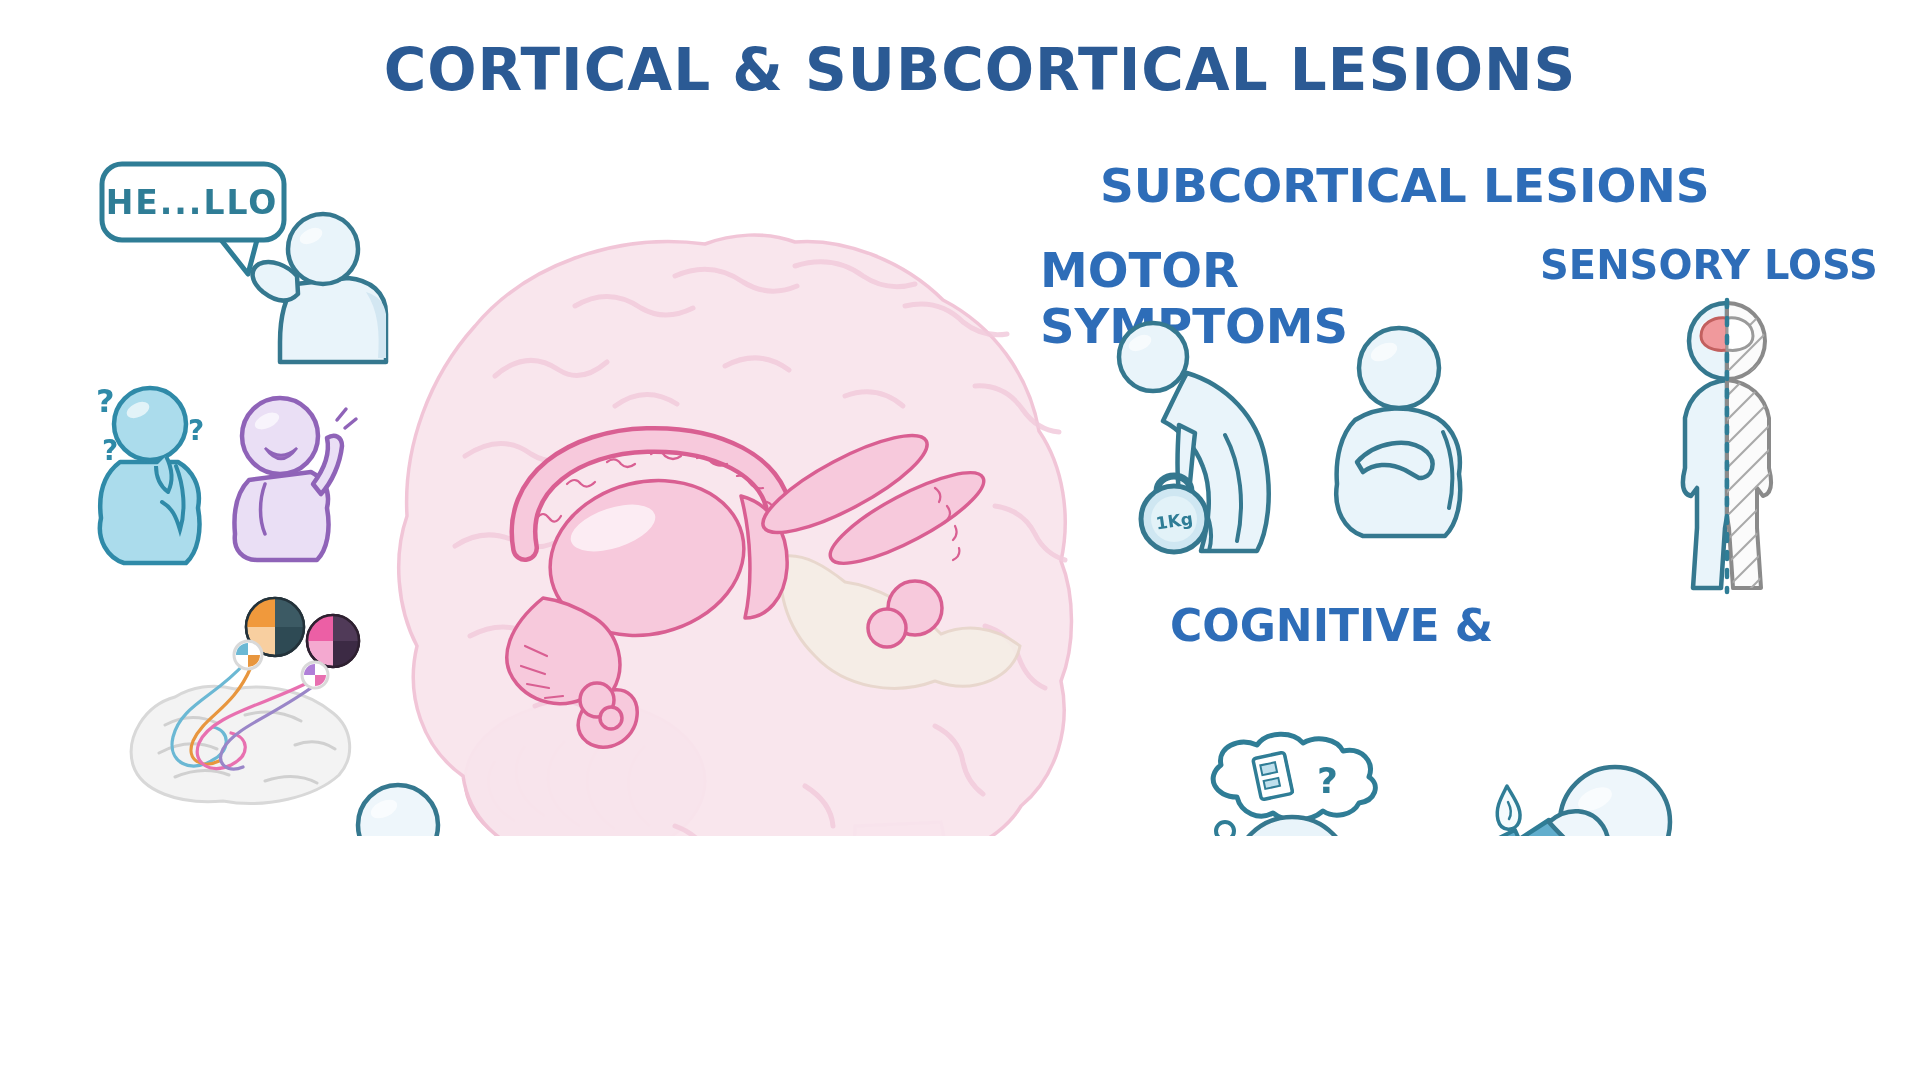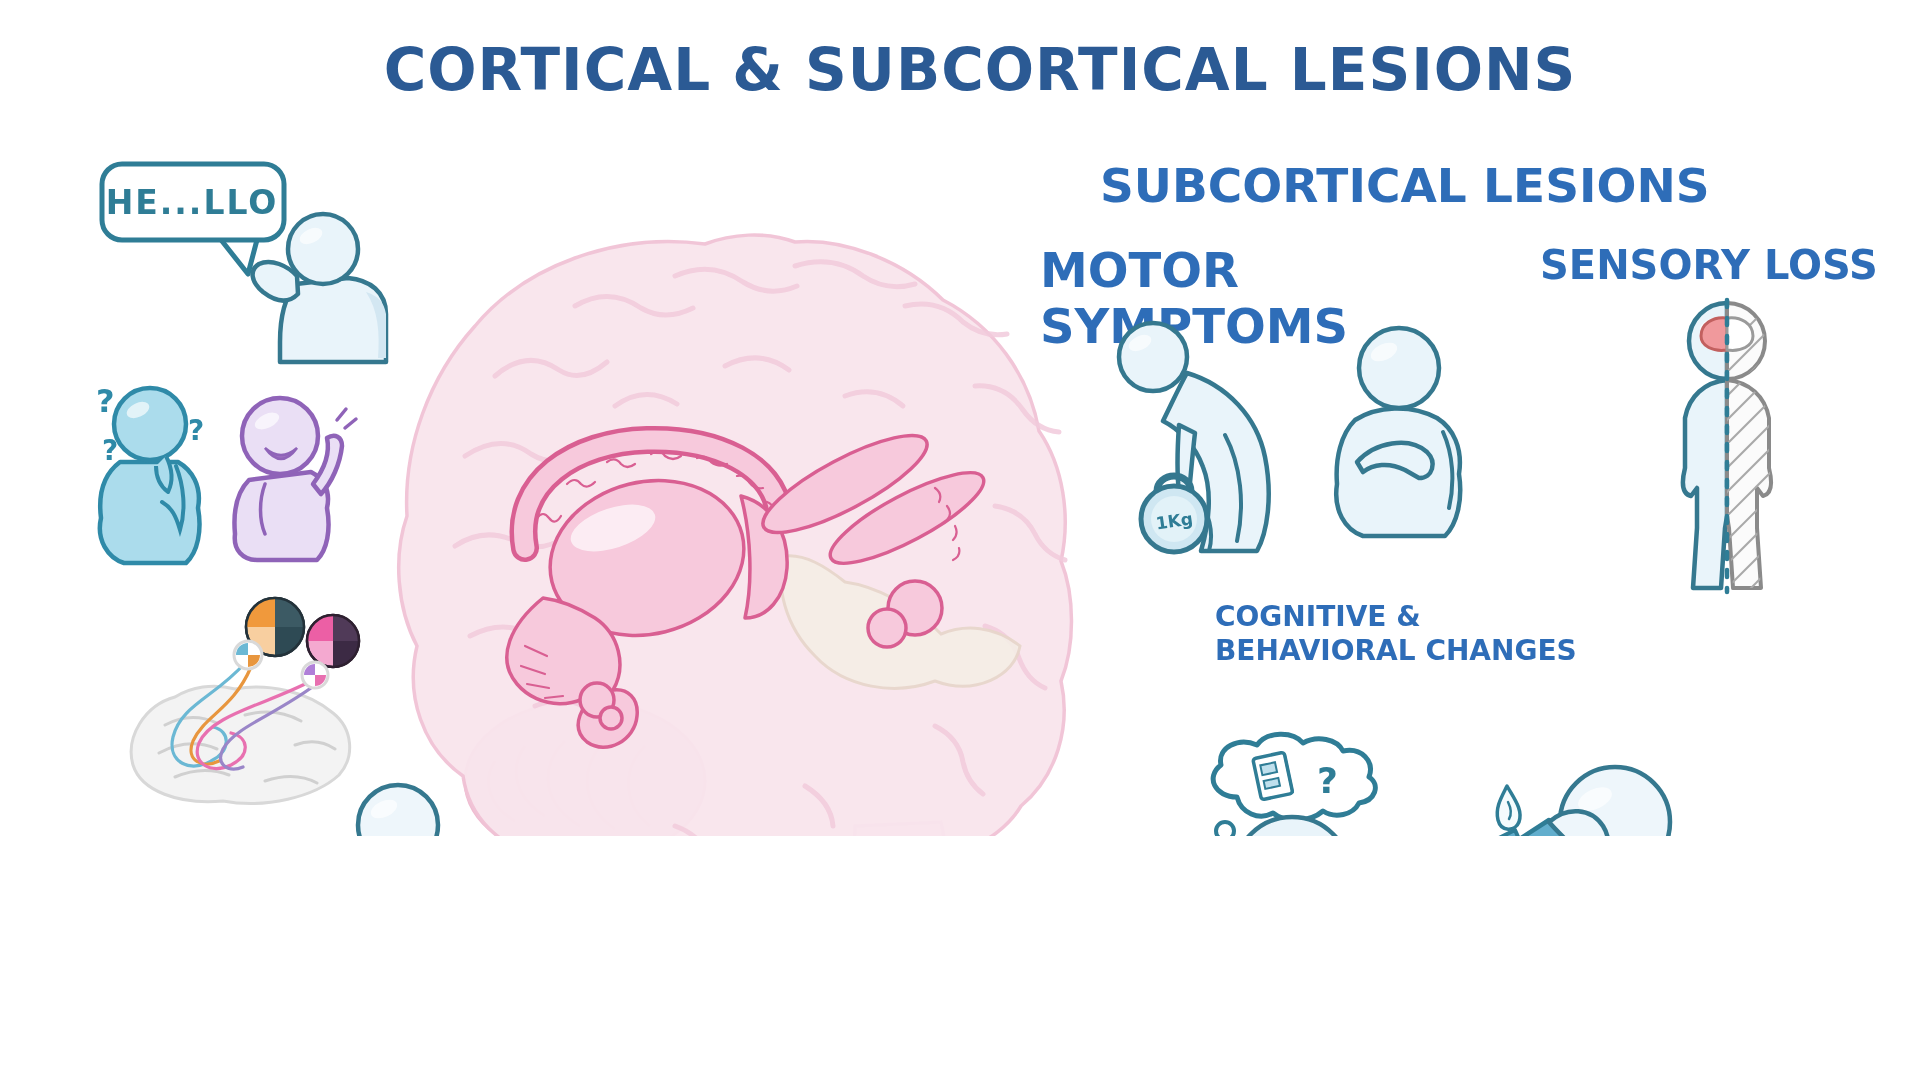--- a/index.html
+++ b/index.html
@@ -5,21 +5,21 @@
   html,body{margin:0;padding:0;background:#ffffff;}
   .canvas{position:relative;width:1920px;height:836px;background:#ffffff;overflow:hidden;
           font-family:"DejaVu Sans","Liberation Sans",sans-serif;margin-left:20px;}
   .abs{position:absolute;}
   .page-title{left:0;right:0;top:36px;text-align:center;font-size:58px;font-weight:800;
               letter-spacing:1px;color:#2b5a94;}
   .sec-heading{text-align:left;font-weight:800;color:#2e6db8;}
   #sub-heading{left:1080px;top:158px;width:800px;font-size:47px;}
   #motor-heading{left:1020px;top:242px;width:470px;font-size:48px;}
   #sensory-heading{left:1520px;top:242px;width:400px;font-size:40px;}
-  #cog-heading{left:1195px;top:600px;width:650px;font-size:28px;line-height:1.2;}
+  #cog-heading{left:1150px;top:600px;width:650px;font-size:44px;line-height:1.2;}
   svg{overflow:visible;}
   svg text{font-family:"DejaVu Sans","Liberation Sans",sans-serif;}
   .q{font-weight:800;fill:#2f8aa8;}
   .bubble-txt{font-weight:700;fill:#2f7d96;letter-spacing:2px;}
   .figS{fill:#e9f4fa;stroke:#35788f;stroke-width:4.5;stroke-linejoin:round;stroke-linecap:round;}
   .figS2{fill:#eef6fb;stroke:#35788f;stroke-width:4.5;stroke-linejoin:round;stroke-linecap:round;}
   .shade{fill:#d3e7f2;stroke:none;}
   .hl{fill:#ffffff;opacity:.65;stroke:none;}
   .gy{fill:none;stroke:#f2cbdc;stroke-width:5;stroke-linecap:round;opacity:.85;}
   .bg{fill:#f7c9dc;stroke:#d95f92;stroke-width:3.5;stroke-linejoin:round;stroke-linecap:round;}
@@ -30,21 +30,20 @@
 
 <div class="canvas">
 
   <div class="abs page-title">CORTICAL &amp; SUBCORTICAL LESIONS</div>
 
   <div class="abs sec-heading" id="sub-heading">SUBCORTICAL LESIONS</div>
   <div class="abs sec-heading" id="motor-heading">MOTOR SYMPTOMS</div>
   <div class="abs sec-heading" id="sensory-heading">SENSORY LOSS</div>
   <div class="abs sec-heading" id="cog-heading">
     <div>COGNITIVE &amp;</div>
-    <div>BEHAVIORAL CHANGES</div>
   </div>
 
   <svg class="abs" style="left:70px;top:152px;" width="320" height="215" viewBox="0 0 320 215">
     <g>
       <path d="M128,84 L158,122 L168,84 Z" fill="#ffffff" stroke="#2f7d96" stroke-width="5" stroke-linejoin="round"></path>
       <rect x="12" y="12" width="182" height="76" rx="20" fill="#ffffff" stroke="#2f7d96" stroke-width="5"></rect>
       <text x="102" y="62" font-size="33" text-anchor="middle" class="bubble-txt">HE...LLO</text>
     </g>
     <g>
       <path class="figS" d="M206,132 C194,146 190,166 190,190 L190,210 L296,210 L296,162 C296,140 280,128 258,126 Z"></path>

